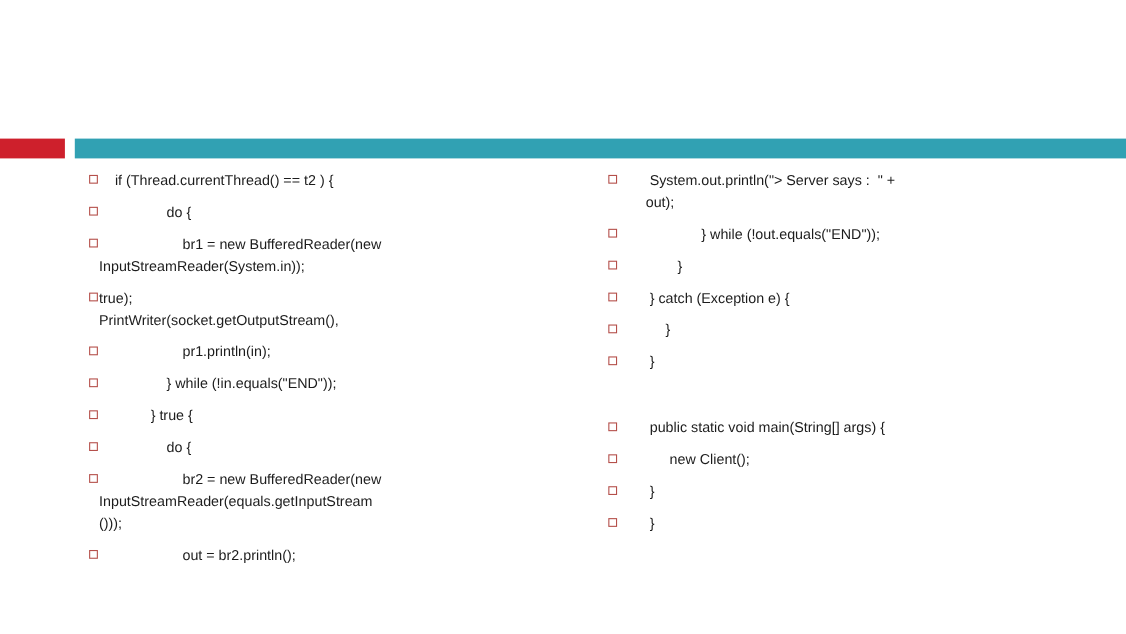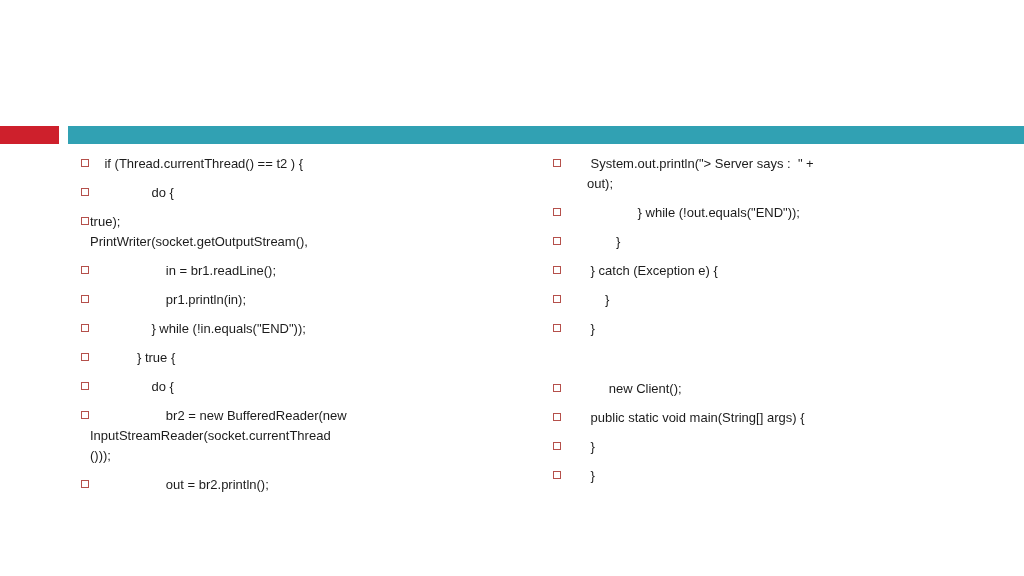--- a/index.html
+++ b/index.html
@@ -59,47 +59,48 @@
       <div class="para">
         <span class="bullet" style="border-color: rgb(181, 80, 75);"></span>
         <div class="line">    if (Thread.currentThread() == t2 ) {</div>
       </div>
       <div class="para">
         <span class="bullet" style="border-color: rgb(181, 80, 75);"></span>
         <div class="line">                 do {</div>
       </div>
       <div class="para">
         <span class="bullet" style="border-color: rgb(181, 80, 75);"></span>
-        <div class="line">true);</div>
-        <div class="line">PrintWriter(socket.getOutputStream(),</div>
+        <div class="line">                     br1 = new BufferedReader(new</div>
+        <div class="line">InputStreamReader(System.in));</div>
       </div>
       <div class="para">
         <span class="bullet" style="border-color: rgb(181, 80, 75);"></span>
-        <div class="line">                     in = br1.readLine();</div>
+        <div class="line">true);</div>
+        <div class="line">PrintWriter(socket.getOutputStream(),</div>
       </div>
       <div class="para">
         <span class="bullet" style="border-color: rgb(181, 80, 75);"></span>
         <div class="line">                     pr1.println(in);</div>
       </div>
       <div class="para">
         <span class="bullet" style="border-color: rgb(181, 80, 75);"></span>
         <div class="line">                 } while (!in.equals("END"));</div>
       </div>
       <div class="para">
         <span class="bullet" style="border-color: rgb(181, 80, 75);"></span>
         <div class="line">             } true {</div>
       </div>
       <div class="para">
         <span class="bullet" style="border-color: rgb(181, 80, 75);"></span>
         <div class="line">                 do {</div>
       </div>
       <div class="para">
         <span class="bullet" style="border-color: rgb(181, 80, 75);"></span>
         <div class="line">                     br2 = new BufferedReader(new</div>
-        <div class="line">InputStreamReader(socket.currentThread</div>
+        <div class="line">InputStreamReader(equals.getInputStream</div>
         <div class="line">()));</div>
       </div>
       <div class="para">
         <span class="bullet" style="border-color: rgb(181, 80, 75);"></span>
         <div class="line">                     out = br2.println();</div>
       </div>
     </div>
   <div class="col col-right" id="col-right" style="color: rgb(28, 28, 28);">
       <div class="para">
         <span class="bullet" style="border-color: rgb(181, 80, 75);"></span>
@@ -122,25 +123,25 @@
         <span class="bullet" style="border-color: rgb(181, 80, 75);"></span>
         <div class="line">     }</div>
       </div>
       <div class="para">
         <span class="bullet" style="border-color: rgb(181, 80, 75);"></span>
         <div class="line"> }</div>
       </div>
       <div class="spacer"></div>
       <div class="para">
         <span class="bullet" style="border-color: rgb(181, 80, 75);"></span>
-        <div class="line">      new Client();</div>
+        <div class="line"> public static void main(String[] args) {</div>
       </div>
       <div class="para">
         <span class="bullet" style="border-color: rgb(181, 80, 75);"></span>
-        <div class="line"> public static void main(String[] args) {</div>
+        <div class="line">      new Client();</div>
       </div>
       <div class="para">
         <span class="bullet" style="border-color: rgb(181, 80, 75);"></span>
         <div class="line"> }</div>
       </div>
       <div class="para">
         <span class="bullet" style="border-color: rgb(181, 80, 75);"></span>
         <div class="line"> }</div>
       </div>
     </div>

